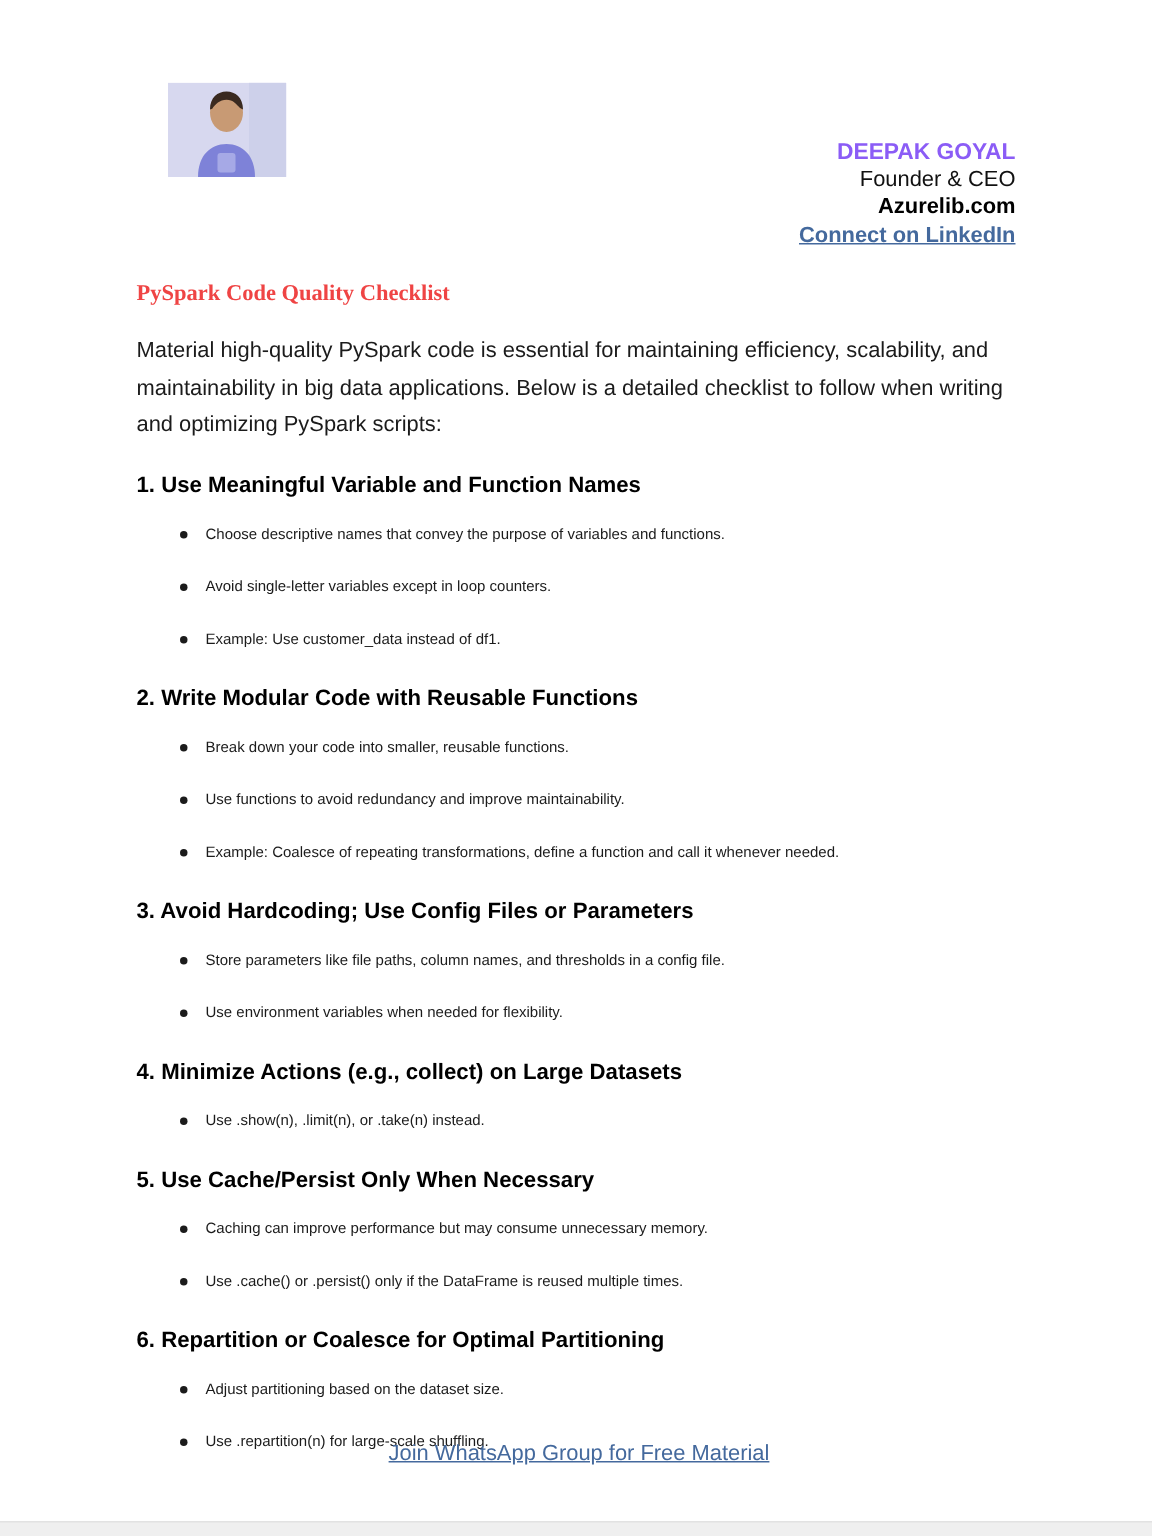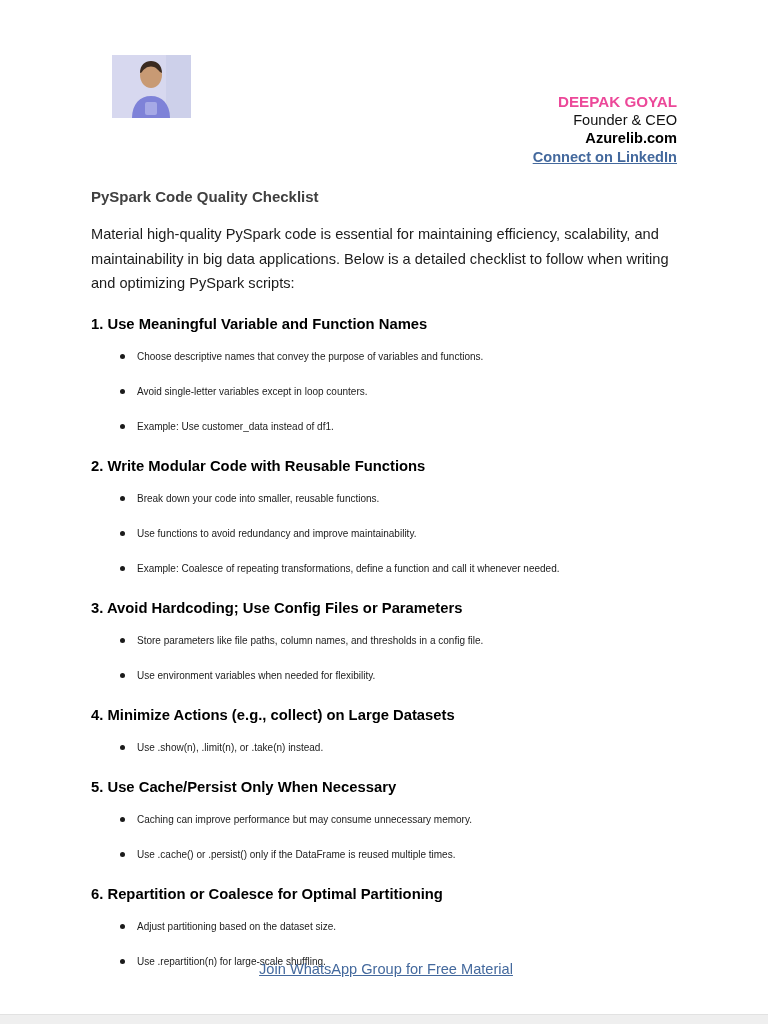--- a/index.html
+++ b/index.html
@@ -27,36 +27,37 @@
     flex: 0 0 auto;
     overflow: hidden;
   }
   .author-block {
     margin-top: 38px;
     text-align: right;
     font-size: 14.6px;
     line-height: 18px;
     color: #111111;
   }
-  .author-name { font-weight: bold; font-size: 15.2px; color: #ec4899; }
+  .author-name { font-weight: bold; font-size: 15.2px; color: #8b5cf6; }
   .author-role { font-weight: normal; }
   .author-site { font-weight: bold; color: #000000; }
   .link {
     color: #44699d;
     text-decoration: underline;
     cursor: pointer;
   }
   .author-linkedin { display: inline-block; font-weight: bold; margin-top: 1px; }
   
   .content { padding: 0 91px; }
   .doc-title {
     margin-top: 22px;
     font-size: 15px;
     font-weight: bold;
-    color: #404040;
+    color: #ef4444;
+    font-family: Liberation Serif, serif;
   }
   .intro {
     margin-top: 17px;
     font-size: 14.6px;
     line-height: 24.5px;
   }
   .section-heading {
     margin-top: 20px;
     font-size: 14.8px;
     font-weight: bold;

